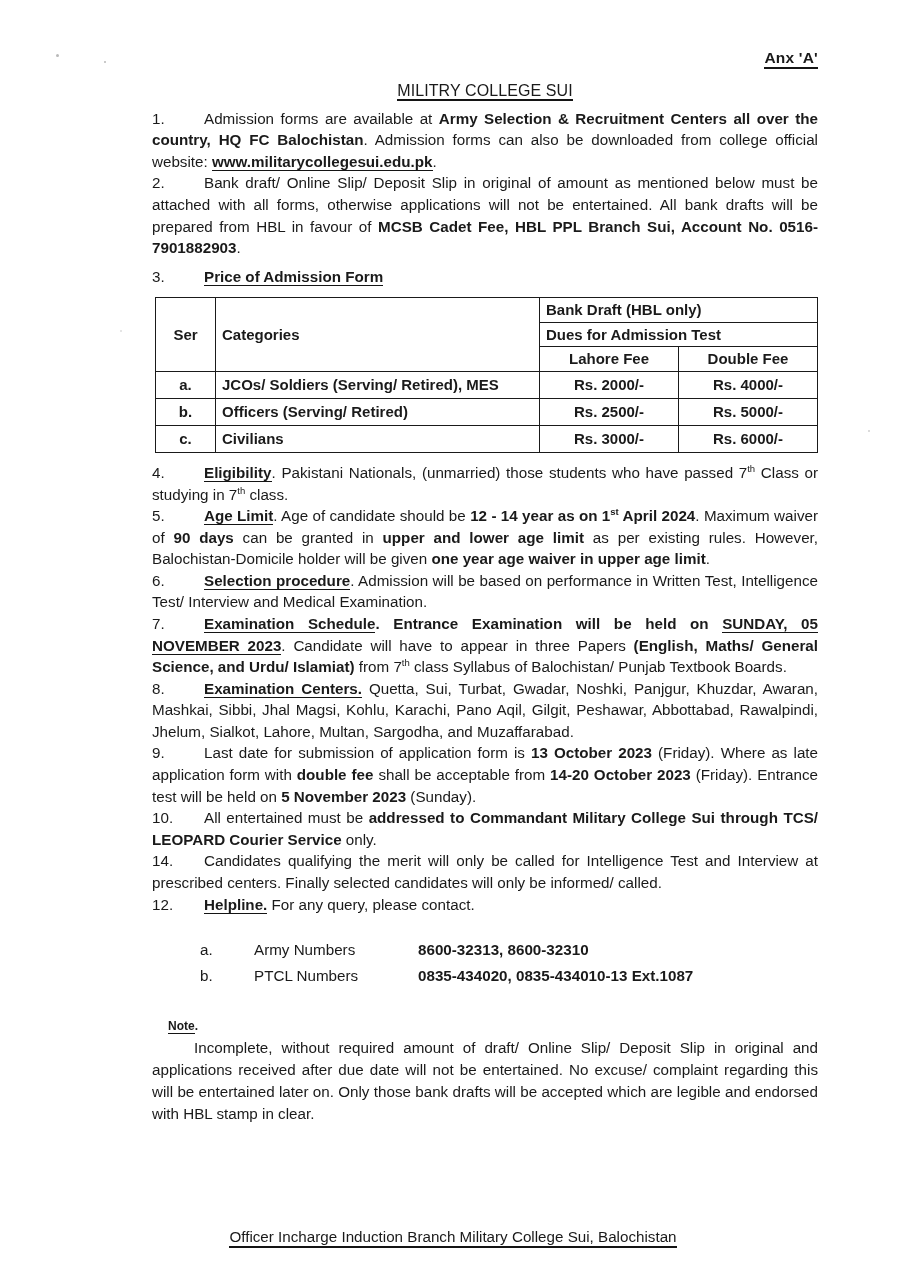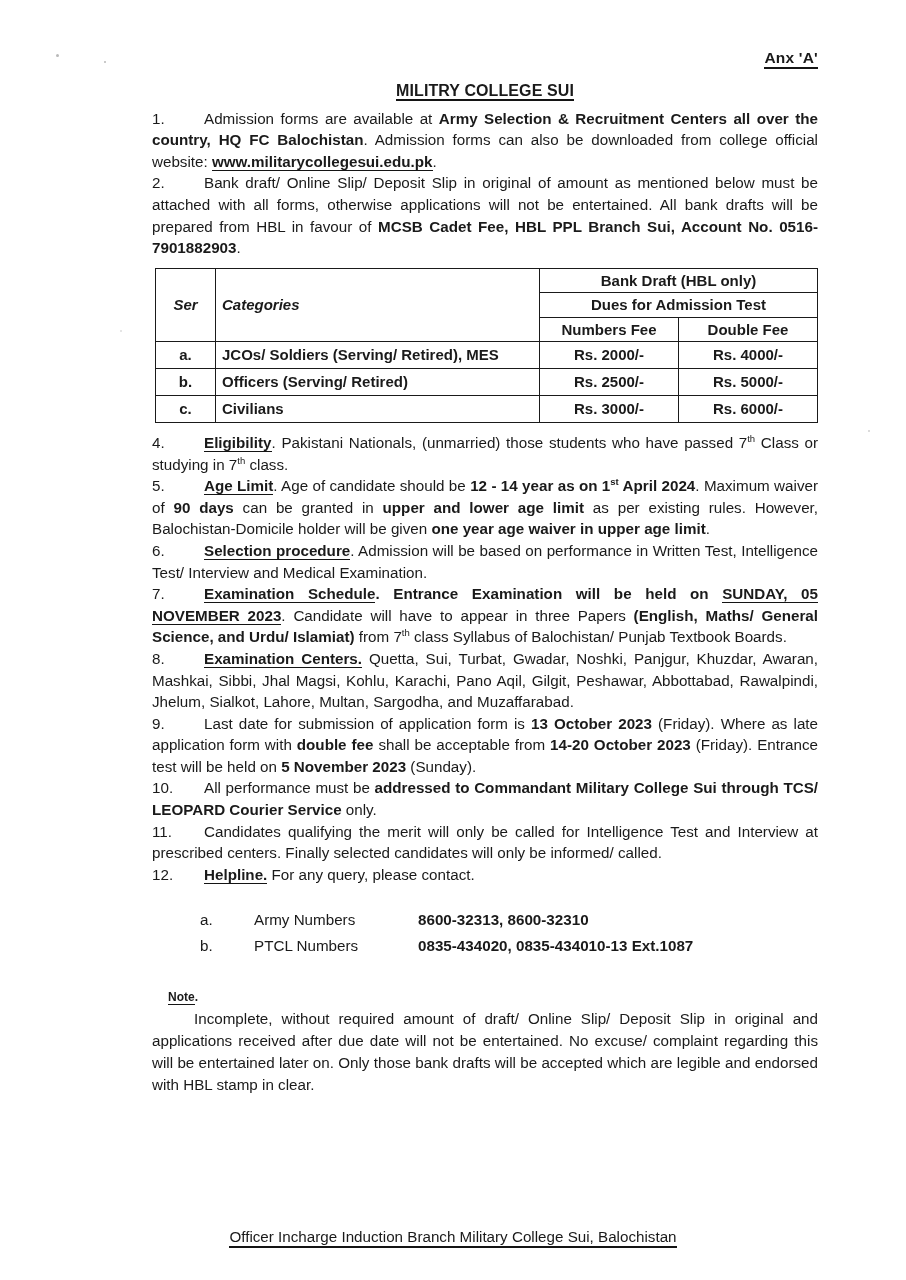--- a/index.html
+++ b/index.html
@@ -40,21 +40,21 @@
   .anx span{
     border-bottom:2px solid #141414;
     padding-bottom:1px;
   }
 
   .title-block{
     text-align:center;
     margin-top:14px;
   }
   .title-line{
-    font-weight:bold;
+    font-weight:normal;
     font-size:16px;
     letter-spacing:.1px;
     line-height:1.32;
     white-space:nowrap;
   }
   .title-line span.u{
     border-bottom:2px solid #141414;
     padding-bottom:0px;
   }
   sup{font-size:9.5px;vertical-align:super;line-height:0;}
@@ -96,22 +96,22 @@
     border:1.7px solid #1a1a1a;
     padding:2px 6px;
     line-height:1.3;
     vertical-align:middle;
     font-weight:bold;
   }
   td.ser{width:47px;text-align:center;}
   td.cat{width:311px;text-align:left;}
   td.fee1{width:152px;text-align:center;}
   td.fee2{width:153px;text-align:center;}
-  td.center{text-align:center;}
-  td.tall{height:52px;font-style:italic;}
+  td.center{}
+  td.tall{height:52px;}
   tr.datarow td{height:22px;font-weight:bold;}
 
   .helpline-list{
     margin-top:22px;
     margin-left:48px;
     font-size:15.2px;
     line-height:1.72;
   }
   .helpline-list .hl{display:block;white-space:nowrap;}
   .helpline-list .hl .ltr{display:inline-block;width:54px;}
@@ -166,33 +166,36 @@
     </div>
 
     <p class="para" style="margin-top:7px;">
       <span class="num">1.</span><span>Admission forms are available at </span><span class="b">Army Selection &amp; Recruitment Centers all over the country, HQ FC Balochistan</span><span>. Admission forms can also be downloaded from college official website: </span><span class="ub">www.militarycollegesui.edu.pk</span><span>.</span>
     </p>
 
     <p class="para">
       <span class="num">2.</span><span>Bank draft/ Online Slip/ Deposit Slip in original of amount as mentioned below must be attached with all forms, otherwise applications will not be entertained. All bank drafts will be prepared from HBL in favour of </span><span class="b">MCSB Cadet Fee, HBL PPL Branch Sui, Account No. 0516-7901882903</span><span>.</span>
     </p>
 
+    <p class="sec-head" style="margin-top:7px;">
+      <span class="num">3.</span><span class="lbl">Price of Admission Form</span>
+    </p>
 
     <table class="fee">
       <tbody>
         <tr>
           <td class="ser tall" rowspan="3">Ser</td>
           <td class="cat tall" rowspan="3">Categories</td>
           <td class="center" colspan="2">Bank Draft (HBL only)</td>
         </tr>
         <tr>
           <td class="center" colspan="2">Dues for Admission Test</td>
         </tr>
         <tr>
-          <td class="fee1">Numbers Fee</td>
+          <td class="fee1">Lahore Fee</td>
           <td class="fee2">Double Fee</td>
         </tr>
 
         <tr class="datarow">
           <td class="ser">a.</td>
           <td class="cat">JCOs/ Soldiers (Serving/ Retired), MES</td>
           <td class="fee1">Rs. 2000/-</td>
           <td class="fee2">Rs. 4000/-</td>
         </tr>
         <tr class="datarow">
@@ -228,25 +231,25 @@
 
     <p class="para">
       <span class="num">8.</span><span class="ub">Examination Centers.</span><span> Quetta, Sui, Turbat, Gwadar, Noshki, Panjgur, Khuzdar, Awaran, Mashkai, Sibbi, Jhal Magsi, Kohlu, Karachi, Pano Aqil, Gilgit, Peshawar, Abbottabad, Rawalpindi, Jhelum, Sialkot, Lahore, Multan, Sargodha, and Muzaffarabad.</span>
     </p>
 
     <p class="para">
       <span class="num">9.</span><span>Last date for submission of application form is </span><span class="b">13 October 2023</span><span> (Friday). Where as late application form with </span><span class="b">double fee</span><span> shall be acceptable from </span><span class="b">14-20 October 2023</span><span> (Friday). Entrance test will be held on </span><span class="b">5 November 2023</span><span> (Sunday).</span>
     </p>
 
     <p class="para">
-      <span class="num">10.</span><span>All performance must be </span><span class="b">addressed to Commandant Military College Sui through TCS/ LEOPARD Courier Service</span><span> only.</span>
-    </p>
-
-    <p class="para">
-      <span class="num">11.</span><span>Candidates qualifying the merit will only be called for Intelligence Test and Interview at prescribed centers. Finally selected candidates will only be informed/ called.</span>
+      <span class="num">10.</span><span>All entertained must be </span><span class="b">addressed to Commandant Military College Sui through TCS/ LEOPARD Courier Service</span><span> only.</span>
+    </p>
+
+    <p class="para">
+      <span class="num">14.</span><span>Candidates qualifying the merit will only be called for Intelligence Test and Interview at prescribed centers. Finally selected candidates will only be informed/ called.</span>
     </p>
 
     <p class="para">
       <span class="num">12.</span><span class="ub">Helpline.</span><span> For any query, please contact.</span>
     </p>
 
     <div class="helpline-list">
       <span class="hl">
         <span class="ltr">a.</span><span class="lbl">Army Numbers</span><span class="val">8600-32313, 8600-32310</span>
       </span>

